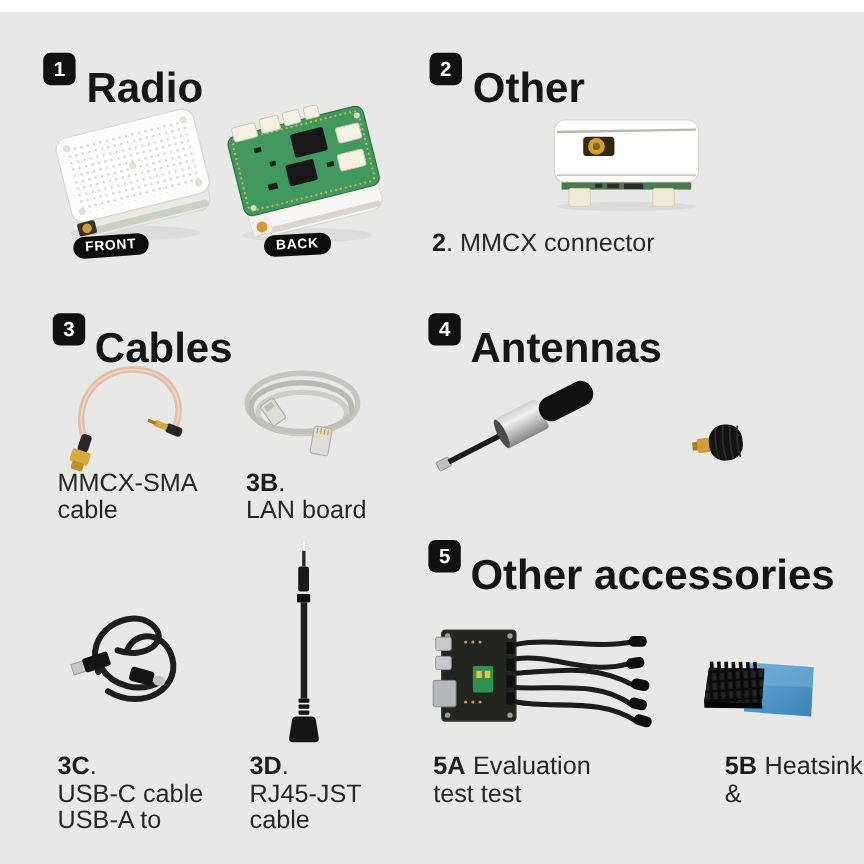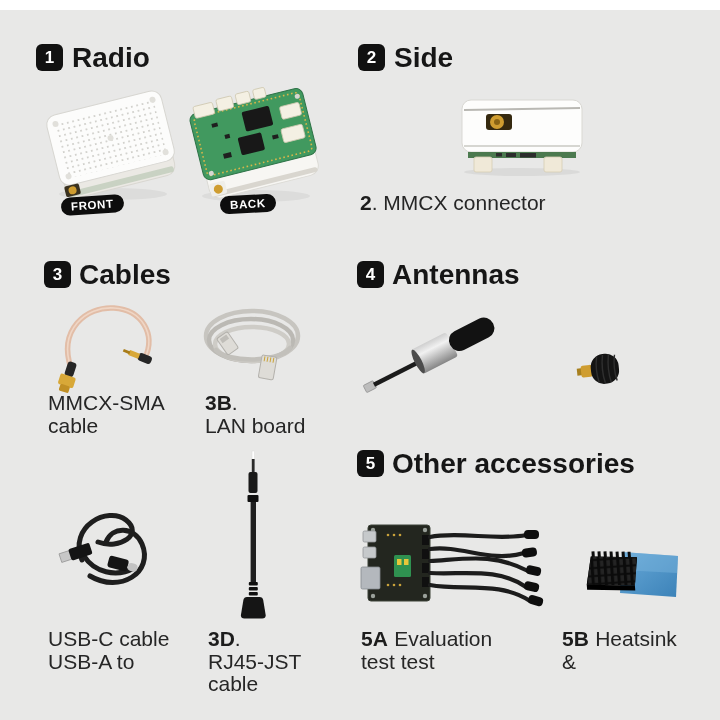--- a/index.html
+++ b/index.html
@@ -2,21 +2,21 @@
 <html><head>
 <meta charset="utf-8">
 <style>
   html,body{margin:0;padding:0;}
   body{width:720px;height:720px;position:relative;overflow:hidden;
        background:#e8e8e7;font-family:"Liberation Sans",sans-serif;}
   .top-strip{position:absolute;left:0;top:0;width:720px;height:10px;background:#ffffff;}
   .badge{position:absolute;width:27px;height:27px;background:#111111;color:#ffffff;
          border-radius:6px;display:flex;align-items:center;justify-content:center;
          font-weight:700;font-size:17px;}
-  .heading{position:absolute;font-size:28px;font-weight:700;color:#161616;line-height:33px;white-space:nowrap;}
+  .heading{position:absolute;font-size:35px;font-weight:700;color:#161616;line-height:33px;white-space:nowrap;margin-top:16px;}
   .caption{position:absolute;font-size:21px;line-height:22.5px;color:#262626;white-space:nowrap;}
   .caption b{font-weight:700;color:#1d1d1d;}
   .caption .sp{margin-left:0.30em;}
   .pill{position:absolute;background:#0d0d0d;color:#ffffff;font-weight:700;font-size:11.5px;
         padding:3px 10px;border-radius:10px;letter-spacing:0.6px;}
   .pill-front{transform:rotate(-4deg);}
   .pill-back{transform:rotate(-3deg);}
   svg{position:absolute;overflow:visible;}
 </style>
 </head>
@@ -80,21 +80,21 @@
       <circle cx="120" cy="24" r="2.5" fill="#d8d7d2"></circle>
   </g>
 </svg>
 
 <div class="pill pill-front" style="left:61px;top:196px">FRONT</div>
 <div class="pill pill-back" style="left:220px;top:195px">BACK</div>
 
 <div class="badge" style="left:358px;top:44px">
     <span>2</span>
   </div>
-<div class="heading" style="left:394px;top:41px">Side</div>
+<div class="heading" style="left:394px;top:41px">Other</div>
 
 <svg style="left:452px;top:94px" width="140" height="82" viewBox="0 0 140 82">
   <ellipse cx="70" cy="78" rx="58" ry="4" fill="rgba(0,0,0,0.06)"></ellipse>
   <rect x="10" y="6" width="120" height="52" rx="9" fill="#fdfdfc" stroke="#d9d8d3"></rect>
   <line x1="12" y1="16" x2="128" y2="14" stroke="#b9b8b3" stroke-width="2"></line>
   <line x1="12" y1="52" x2="128" y2="52" stroke="#c9c8c3" stroke-width="1.5"></line>
   <rect x="34" y="20" width="26" height="16" rx="3" fill="#35290f"></rect>
   <circle cx="45" cy="28" r="7" fill="#cf9d30"></circle>
     <circle cx="45" cy="28" r="3" fill="#8a6414"></circle>
   <rect x="16" y="58" width="108" height="6" fill="#4c7a4f"></rect>
@@ -270,21 +270,21 @@
     <polygon points="12,12 58,16 54,44 6,40" fill="url(#finsP)"></polygon>
     <polygon points="6,40 54,44 54,49 6,45" fill="#000000"></polygon>
   </g>
 </svg>
 
 <div class="caption" style="left:361px;top:628px">
   <div><b>5A</b><span class="sp">Evaluation</span></div>
   <div>test test</div>
 </div>
 
-<div class="caption" style="left:562px;top:628px">
+<div class="caption" style="left:604px;top:628px">
   <div><b>5B</b><span class="sp">Heatsink</span></div>
   <div>&amp;</div>
 </div>
 
 <svg style="left:50px;top:498px" width="118" height="98" viewBox="0 0 118 98">
   <g fill="none" stroke="#1e1e1e" stroke-width="5" stroke-linecap="round">
     <path d="M32,62 C18,28 58,8 76,22 C94,36 70,52 48,44"></path>
     <path d="M40,78 C70,96 104,74 92,46 C84,28 62,28 56,44"></path>
     <path d="M34,58 C44,74 66,80 84,70"></path>
   </g>
@@ -304,20 +304,21 @@
   <rect x="18.5" y="24" width="9" height="21" rx="2" fill="#191919"></rect>
   <rect x="17.5" y="47" width="11" height="7" rx="1" fill="#0f0f0f"></rect>
   <rect x="20.6" y="54" width="5.4" height="80" fill="#1e1e1e"></rect>
   <rect x="18.8" y="134" width="9" height="3.6" rx="1" fill="#101010"></rect>
   <rect x="18.8" y="139" width="9" height="3.6" rx="1" fill="#101010"></rect>
   <rect x="18.8" y="144" width="9" height="3.6" rx="1" fill="#101010"></rect>
   <path d="M17,149 h12.6 q3,0 3.6,3 l2.4,14.5 q0.6,4 -3.4,4 H14.4 q-4,0 -3.4,-4 L13.4,152 q0.6,-3 3.6,-3 z" fill="#151515"></path>
 </svg>
 
 <div class="caption" style="left:48px;top:628px">
+  <div><b>3C</b><span>.</span></div>
   <div>USB-C cable</div>
   <div>USB-A to</div>
 </div>
 
 <div class="caption" style="left:208px;top:628px">
   <div><b>3D</b><span>.</span></div>
   <div>RJ45-JST</div>
   <div>cable</div>
 </div>
 

